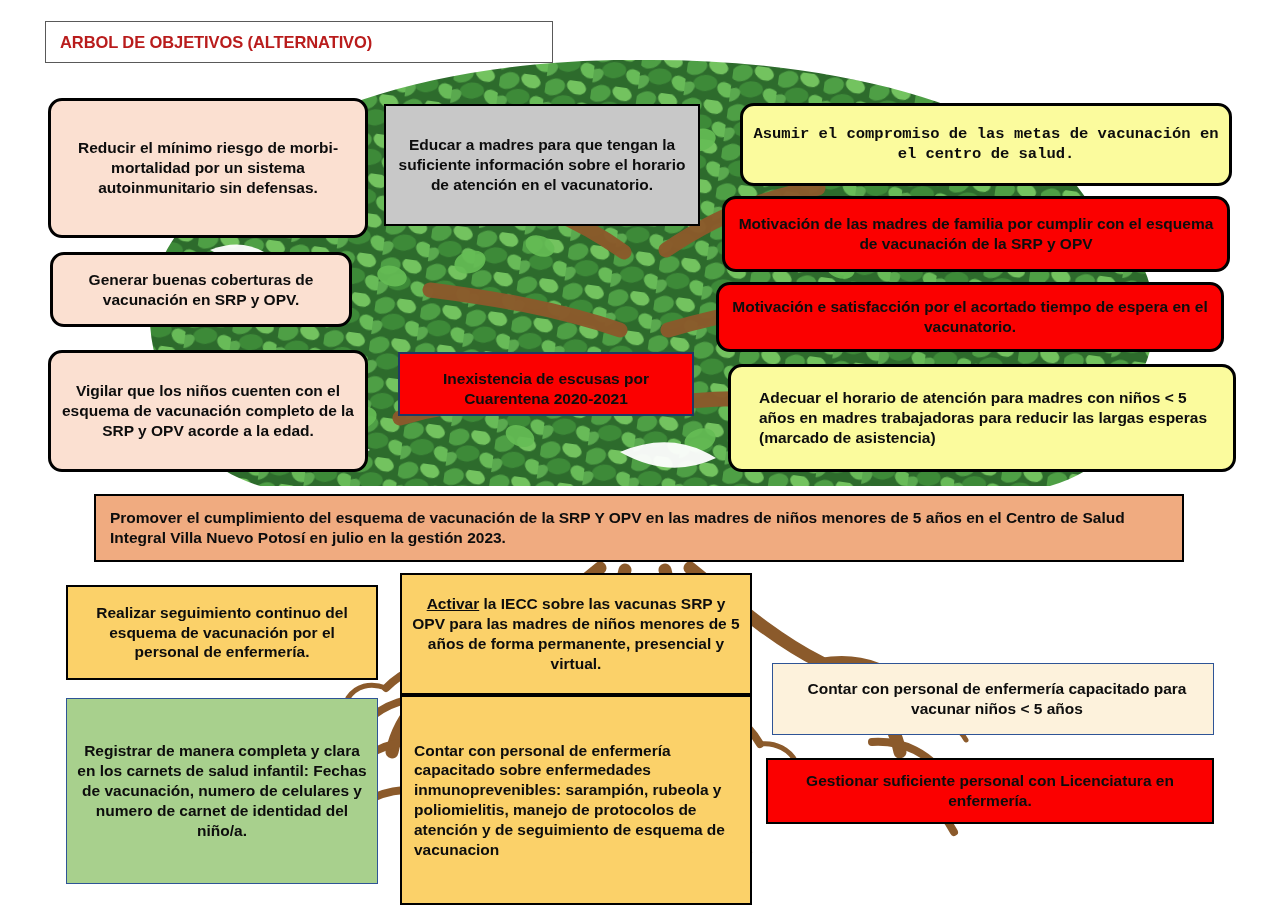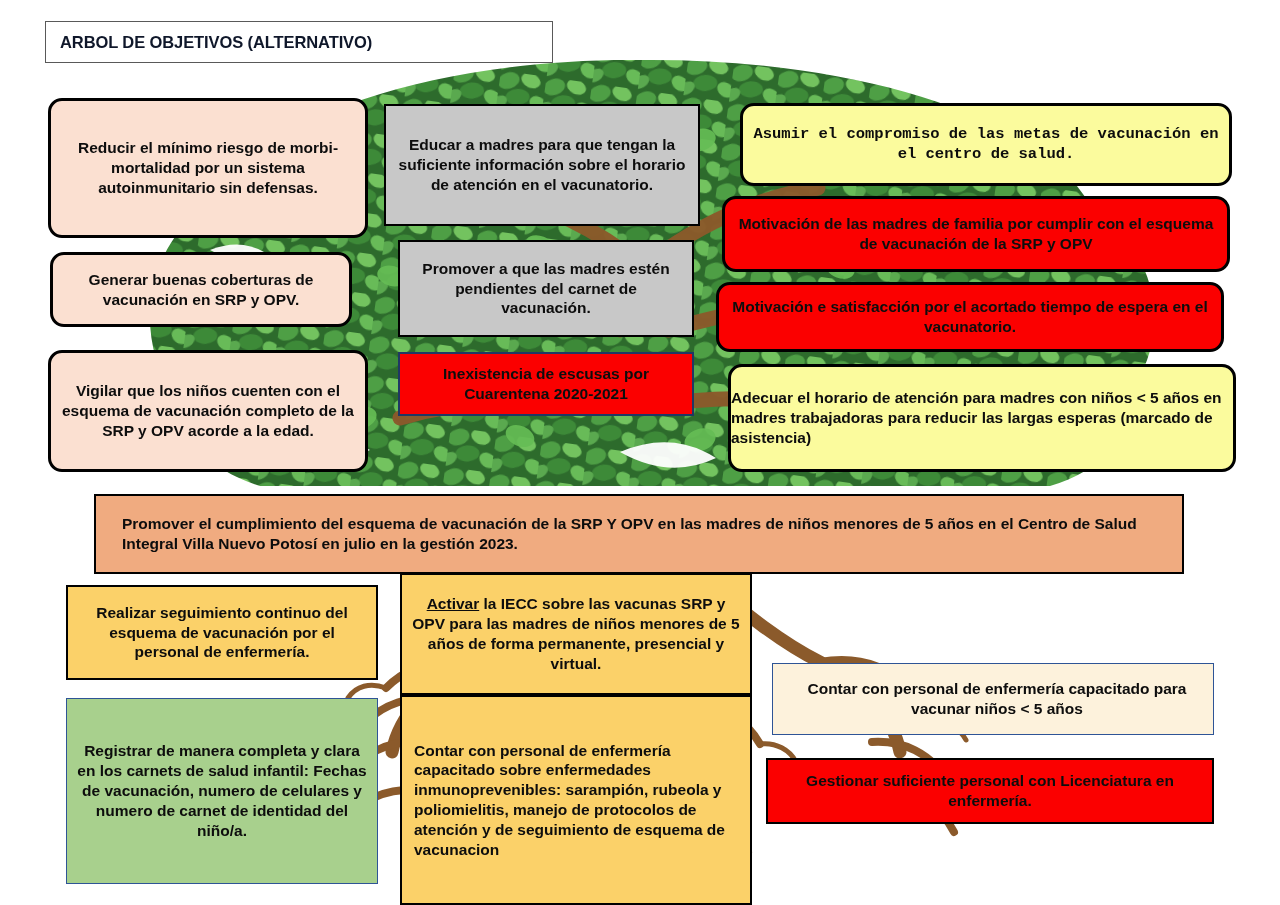--- a/index.html
+++ b/index.html
@@ -38,21 +38,21 @@
     border: 1.5px solid #595959;
     background: #ffffff;
     box-sizing: border-box;
     display: flex;
     align-items: center;
     z-index: 10;
   }
   .title-box span {
     font-size: 16.5px;
     font-weight: bold;
-    color: #0f172a;
+    color: #b91c1c;
     letter-spacing: -0.1px;
     padding-left: 14px;
   }
 
   
   .node {
     position: absolute;
     z-index: 6;
     box-sizing: border-box;
     display: flex;
@@ -70,20 +70,21 @@
     border: 3.5px solid #000000;
     border-radius: 14px;
   }
   
   .sq-black {
     border: 2.5px solid #000000;
   }
   
   .sq-navy {
     border: 2.5px solid #1f3864;
+    align-items: flex-end;
   }
   .sq-thin-navy {
     border: 1.8px solid #2e5496;
   }
 
   
   .fill-pink   { background: #fbe0d1; }
   .fill-grey   { background: #c8c8c8; }
   .fill-red    { background: #fb0000; }
   .fill-yellow { background: #fbfb9d; }
@@ -239,45 +240,42 @@
   </div>
 
   <div class="node round-black fill-pink" style="left:48px; top:350px; width:320px; height:122px; font-size:15.5px;">
     <span class="inner">Vigilar que los niños cuenten con el esquema de vacunación completo de la SRP y OPV acorde a la edad.</span>
   </div>
 
   <div class="node sq-black fill-grey" style="left:384px; top:104px; width:316px; height:122px; font-size:15.5px;justify-content:flex-end;">
     <span class="inner">Educar a madres para que tengan la suficiente información sobre el horario de atención en el vacunatorio.</span>
   </div>
 
-  <div class="node sq-black fill-grey" style="left:398px; top:240px; width:296px; height:97px; font-size:15.5px;">
-    <span class="inner">Promover a que las madres estén pendientes del carnet de vacunación.</span>
-  </div>
 
   <div class="node sq-navy fill-red" style="left:398px; top:352px; width:296px; height:64px; font-size:15.5px;">
     <span class="inner">Inexistencia de escusas por Cuarentena 2020-2021</span>
   </div>
 
   <div class="node round-black fill-yellow" style="left:740px; top:103px; width:492px; height:83px; font-size:15.5px;font-family:Liberation Mono, monospace;">
     <span class="inner">Asumir el compromiso de las metas de vacunación en el centro de salud.</span>
   </div>
 
   <div class="node round-black fill-red" style="left:722px; top:196px; width:508px; height:76px; font-size:15.5px;">
     <span class="inner">Motivación de las madres de familia por cumplir con el esquema de vacunación de la SRP y OPV</span>
   </div>
 
   <div class="node round-black fill-red" style="left:716px; top:282px; width:508px; height:70px; font-size:15.5px;">
     <span class="inner">Motivación e satisfacción por el acortado tiempo de espera en el vacunatorio.</span>
   </div>
 
-  <div class="node round-black fill-yellow left-align" style="left:728px; top:364px; width:508px; height:108px; font-size:15.5px; padding-left:0;">
+  <div class="node round-black fill-yellow left-align" style="left:728px; top:364px; width:508px; height:108px; font-size:15.5px; padding-left:28px;">
     <span class="inner">Adecuar el horario de atención para madres con niños &lt; 5 años en madres trabajadoras para reducir las largas esperas (marcado de asistencia)</span>
   </div>
 
-  <div class="node sq-black fill-salmon left-align" style="left:94px; top:494px; width:1090px; height:80px; font-size:15.5px; padding-left:26px; z-index:8;">
+  <div class="node sq-black fill-salmon left-align" style="left:94px; top:494px; width:1090px; height:68px; font-size:15.5px; padding-left:14px; z-index:8;">
     <span class="inner">Promover el cumplimiento del esquema de vacunación de la SRP Y OPV en las madres de niños menores de 5 años en el Centro de Salud Integral Villa Nuevo Potosí en julio en la gestión 2023.</span>
   </div>
 
   <div class="node sq-black fill-gold" style="left:66px; top:585px; width:312px; height:95px; font-size:15.5px;">
     <span class="inner">Realizar seguimiento continuo del esquema de vacunación por el personal de enfermería.</span>
   </div>
 
   <div class="node sq-thin-navy fill-green" style="left:66px; top:698px; width:312px; height:186px; font-size:15.5px;">
     <span class="inner">Registrar de manera completa y clara en los carnets de salud infantil: Fechas de vacunación, numero de celulares y numero de carnet de identidad del niño/a.</span>
   </div>

